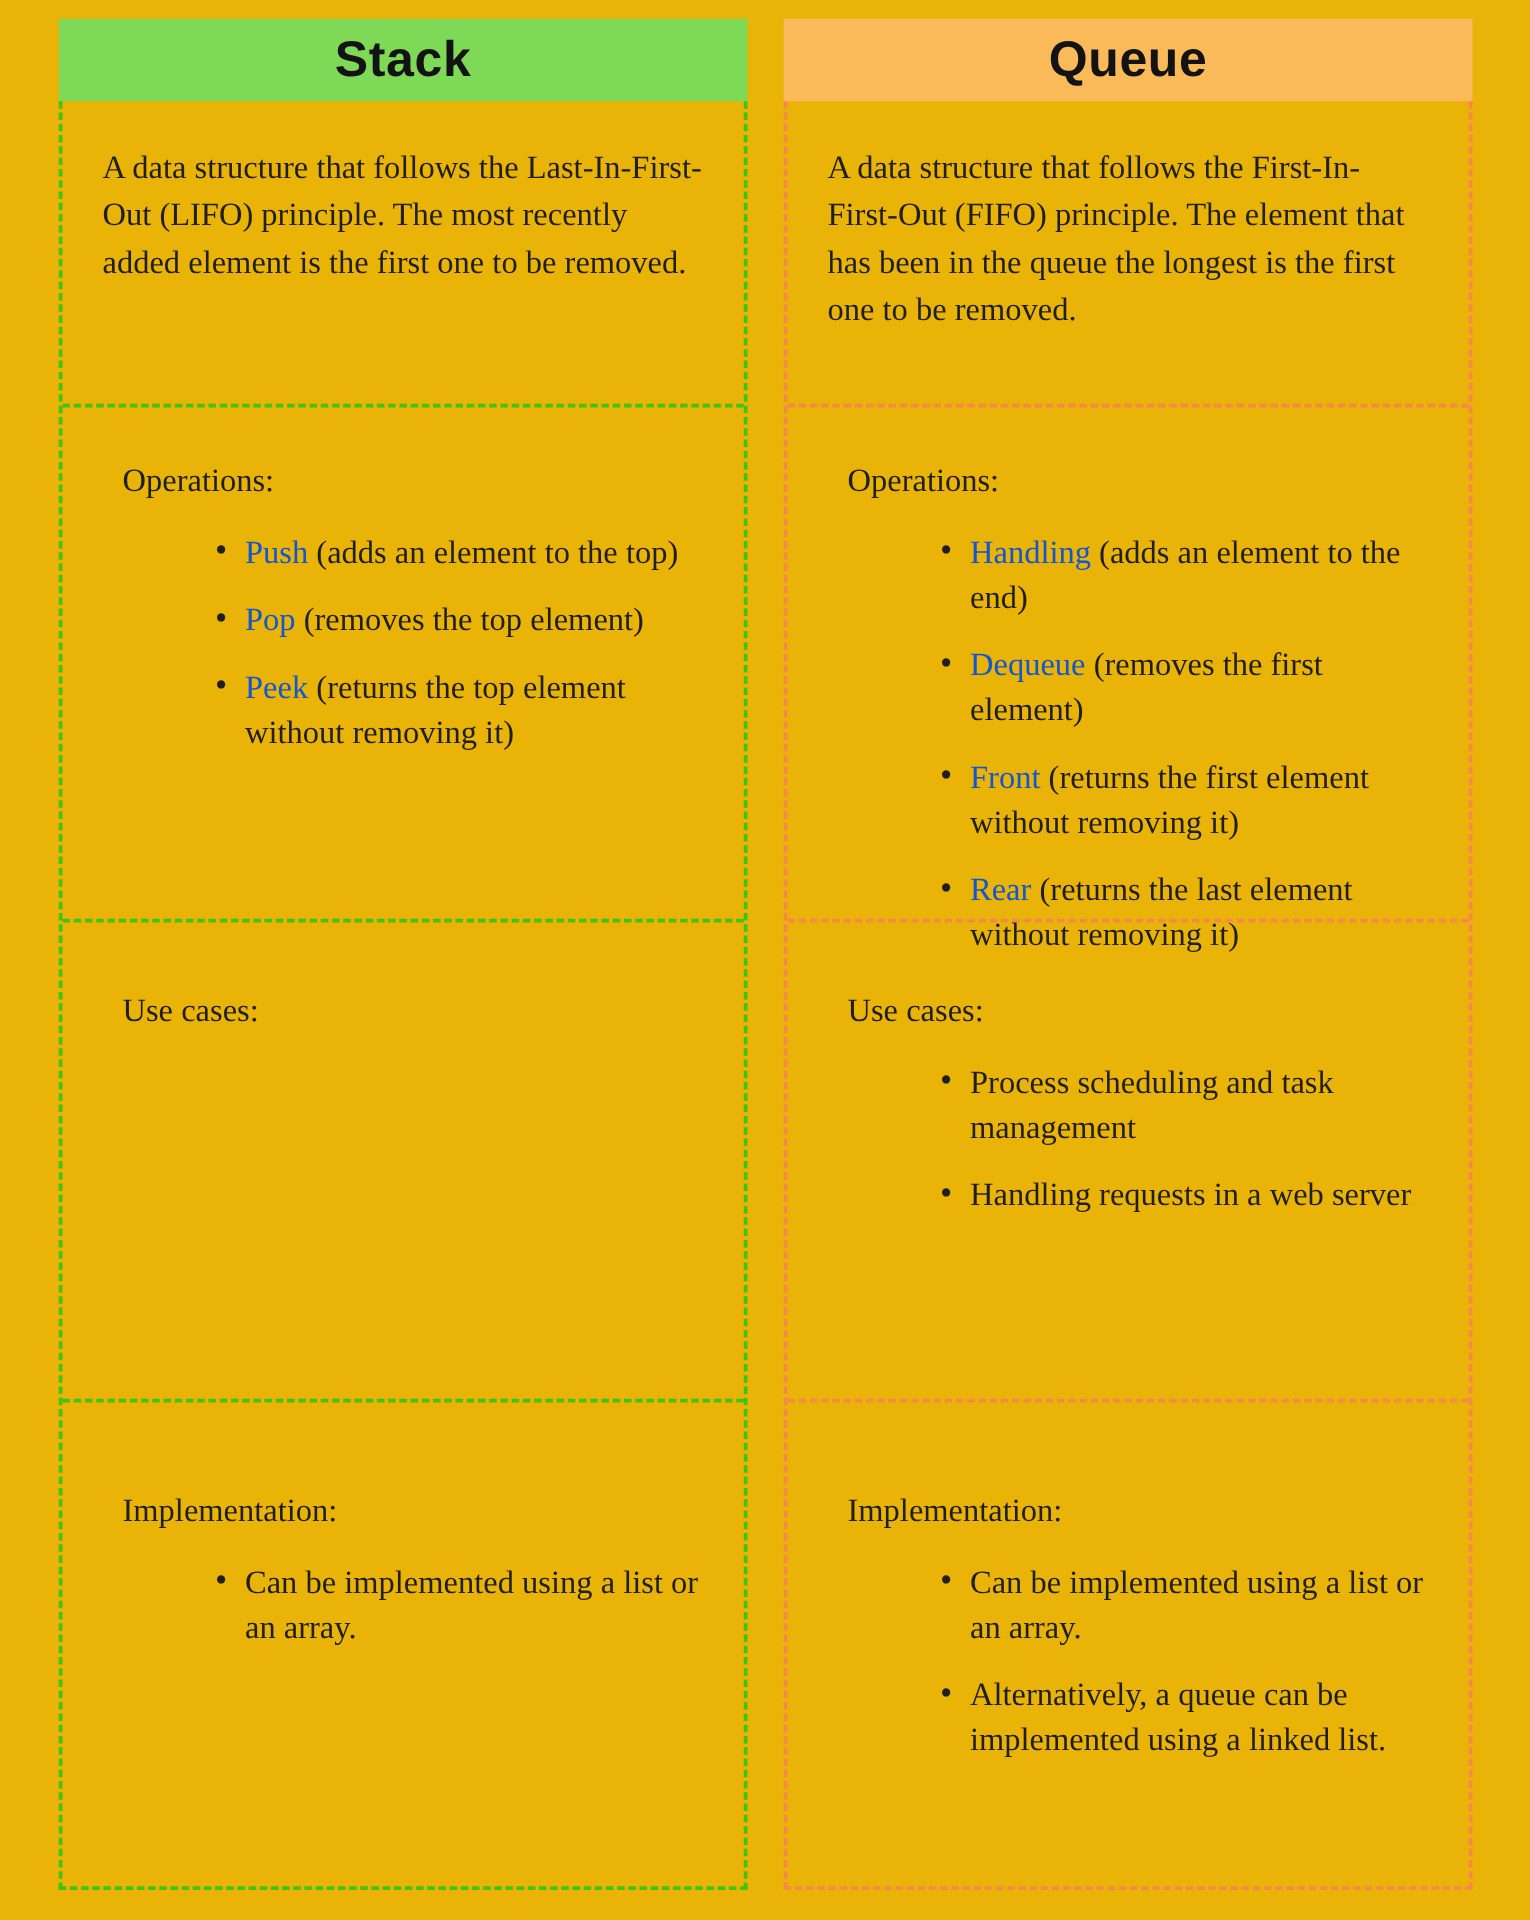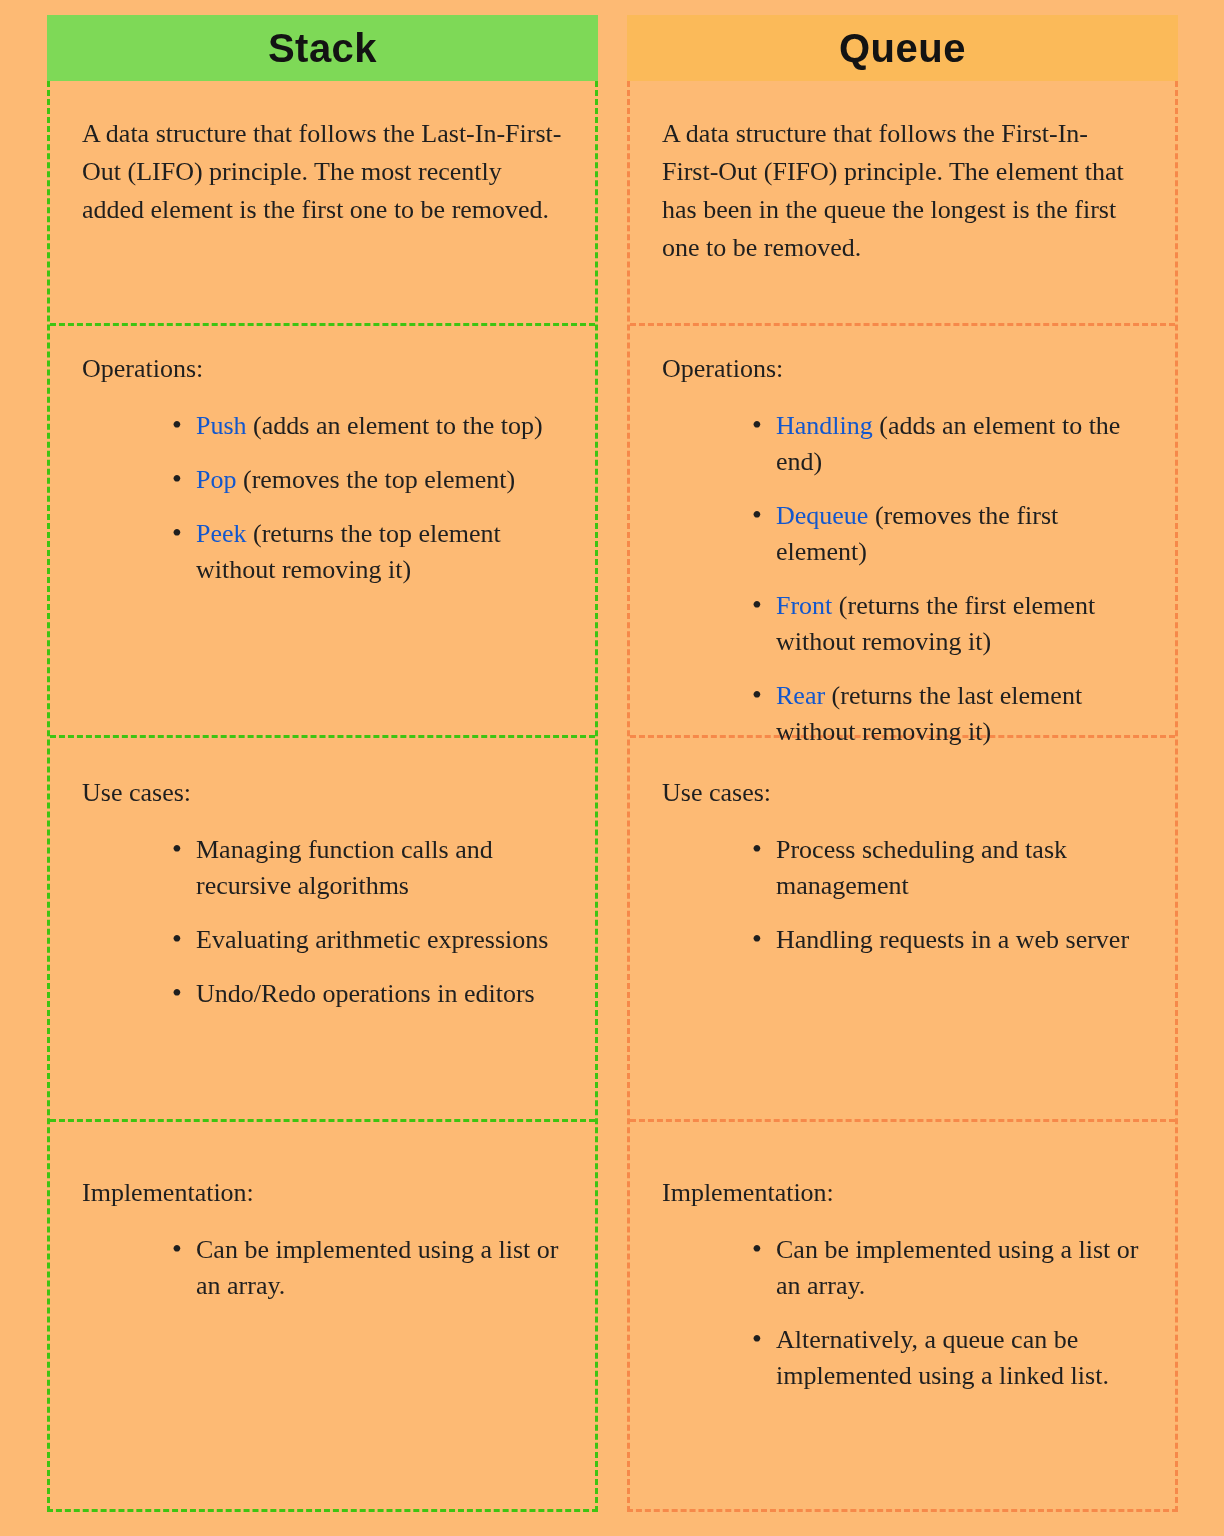--- a/index.html
+++ b/index.html
@@ -9,21 +9,21 @@
     font-family: "Liberation Sans", sans-serif;
     color: #1f1f1f;
   }
   .page {
     width: 1224px;
     height: 1536px;
     box-sizing: border-box;
     padding: 15px 46px 24px 47px;
     display: flex;
     gap: 29px;
-    background: #fdba74;
+    background: #eab308;
   }
   .column {
     width: 551px;
     height: 1497px;
     display: flex;
     flex-direction: column;
     box-sizing: border-box;
   }
   .col-header {
     height: 66px;
@@ -76,21 +76,21 @@
     flex: 1;
     padding-top: 52px;
   }
   .desc-text {
     margin: 0;
     font-size: 26px;
     line-height: 38px;
     max-width: 480px;
   }
   .section-label {
-    margin: 0;
+    margin: 16px;
     font-size: 26px;
     line-height: 38px;
   }
   ul.bullets {
     list-style: none;
     margin: 20px 0 0 0;
     padding: 0 2px 0 88px;
   }
   ul.bullets li {
     position: relative;
@@ -128,25 +128,20 @@
       <div class="section section-ops">
         <p class="section-label">Operations:</p>
         <ul class="bullets">
             <li><span class="kw">Push</span> (adds an element to the top)</li>
             <li><span class="kw">Pop</span> (removes the top element)</li>
             <li><span class="kw">Peek</span> (returns the top element without removing it)</li>
           </ul>
       </div>
       <div class="section section-use">
         <p class="section-label">Use cases:</p>
-        <ul class="bullets">
-            <li>Managing function calls and recursive algorithms</li>
-            <li>Evaluating arithmetic expressions</li>
-            <li>Undo/Redo operations in editors</li>
-          </ul>
       </div>
       <div class="section section-impl">
         <p class="section-label">Implementation:</p>
         <ul class="bullets">
             <li>Can be implemented using a list or an array.</li>
           </ul>
       </div>
     </div>
   </section>
 

